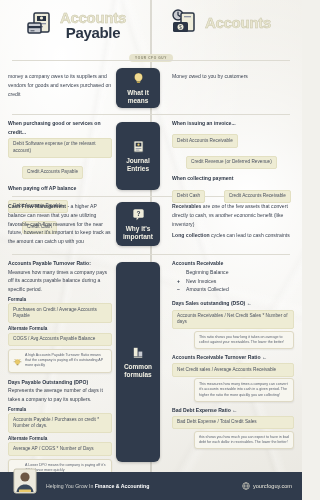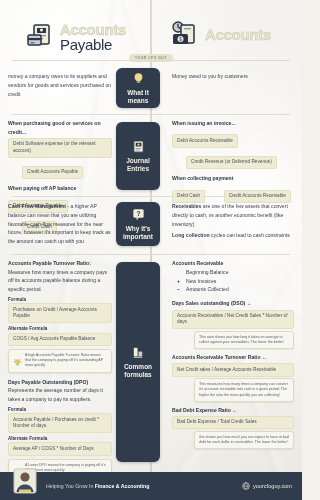--- a/index.html
+++ b/index.html
@@ -20,29 +20,29 @@
   
   .crinkle{position:absolute;inset:0;pointer-events:none;opacity:.5;
     background:
       linear-gradient(100deg, rgba(0,0,0,0) 28%, rgba(0,0,0,.035) 29.2%, rgba(255,255,255,.5) 30.5%, rgba(0,0,0,0) 32%),
       linear-gradient(72deg, rgba(0,0,0,0) 60%, rgba(0,0,0,.03) 61%, rgba(255,255,255,.45) 62.2%, rgba(0,0,0,0) 64%),
       linear-gradient(120deg, rgba(0,0,0,0) 75%, rgba(0,0,0,.025) 76%, rgba(255,255,255,.4) 77.5%, rgba(0,0,0,0) 79%),
       linear-gradient(15deg, rgba(0,0,0,0) 44%, rgba(0,0,0,.02) 45%, rgba(255,255,255,.35) 46.5%, rgba(0,0,0,0) 48%);
   }
 
   
-  .header{position:absolute;top:12px;left:0;right:0;height:52px;padding-left:29px;}
+  .header{position:absolute;top:0;left:0;right:0;height:52px;padding-left:29px;}
   .brandblock{position:absolute;display:flex;align-items:center;gap:5px;}
   .brandblock.ap{left:25px;top:10px;}
   .brandblock.ar{left:170px;top:8px;}
   .brandicon{width:30px;height:30px;flex:none;}
   .btitle{line-height:1.02;}
   .btitle .l1{font-size:15px;font-weight:bold;color:#e9e6cf;letter-spacing:-.3px;
     -webkit-text-stroke:0.5px #c9c6ab;}
-  .btitle .l2{font-size:15px;font-weight:normal;color:#2b3545;letter-spacing:-.3px;}
+  .btitle .l2{font-size:15px;font-weight:bold;color:#2b3545;letter-spacing:-.3px;text-align:center;}
   .ar .btitle .l1{color:#e9e6cf;}
   .ar .btitle .l2{color:#2b3545;}
 
   
   .spine{position:absolute;left:150px;top:0;bottom:28px;width:2px;
     background:linear-gradient(180deg,#d9d7ce,#cfcdc4);opacity:.9;}
   .spine-chip{
     position:absolute;left:50%;transform:translateX(-50%);
     top:54px;background:#e6e3cd;color:#8a8770;border-radius:6px;
     font-size:3.2px;letter-spacing:.6px;padding:2px 6px;white-space:nowrap;

